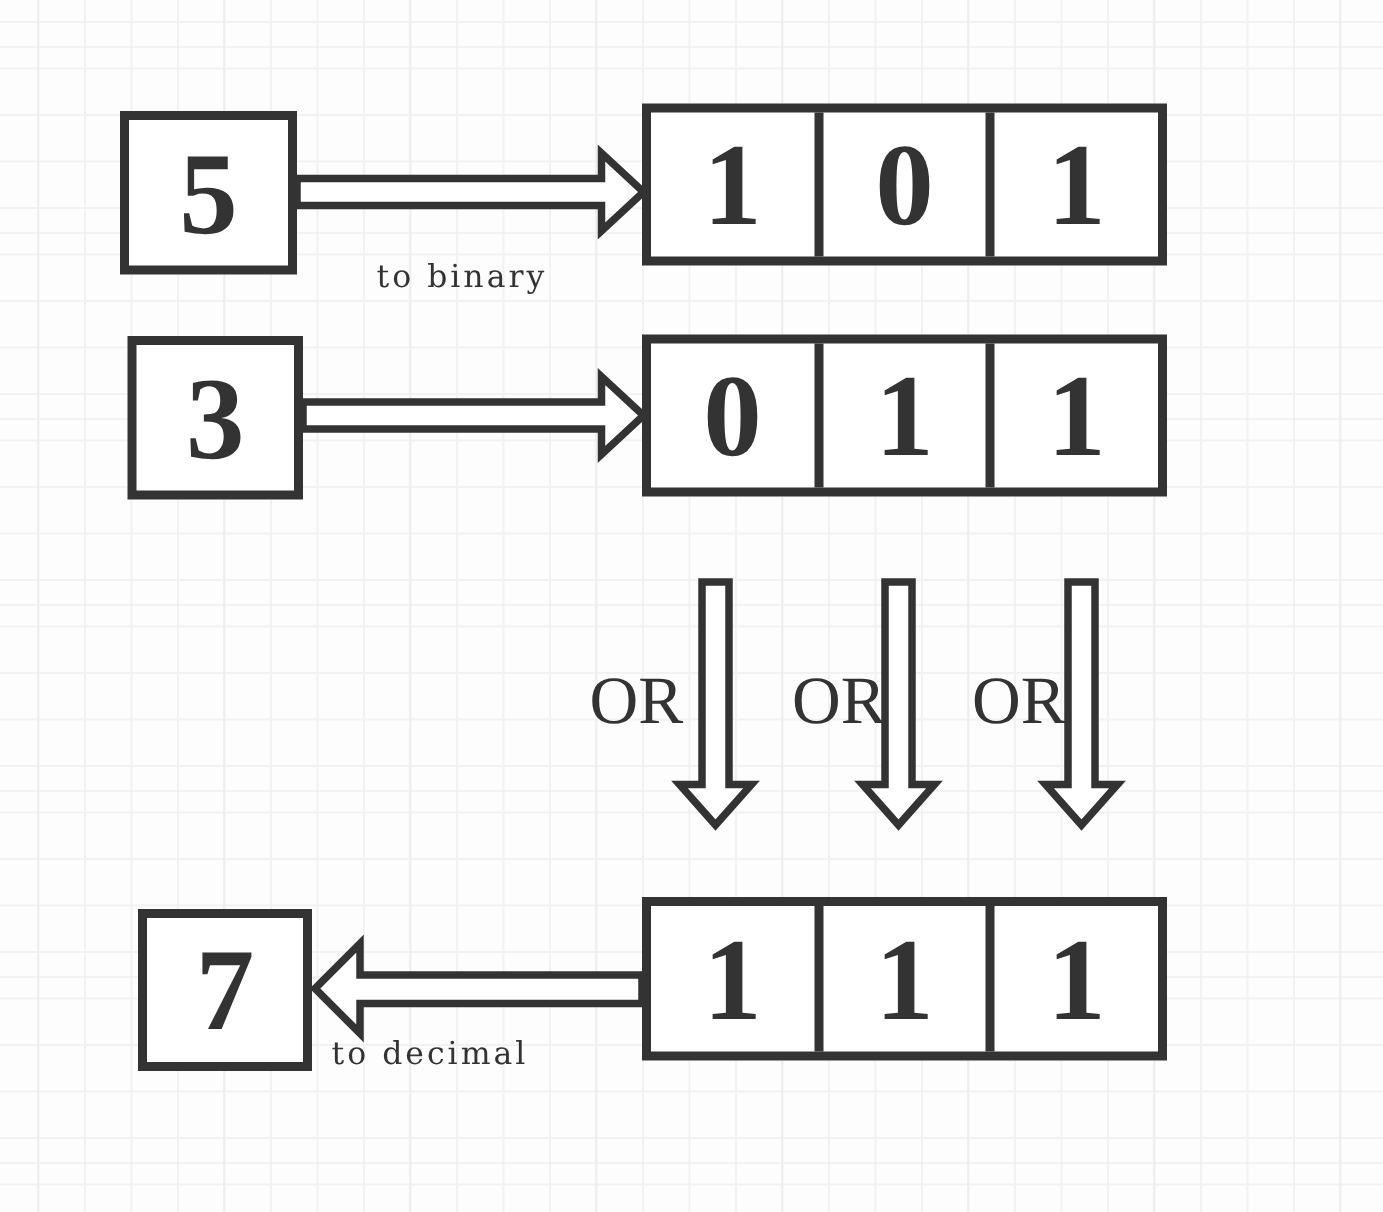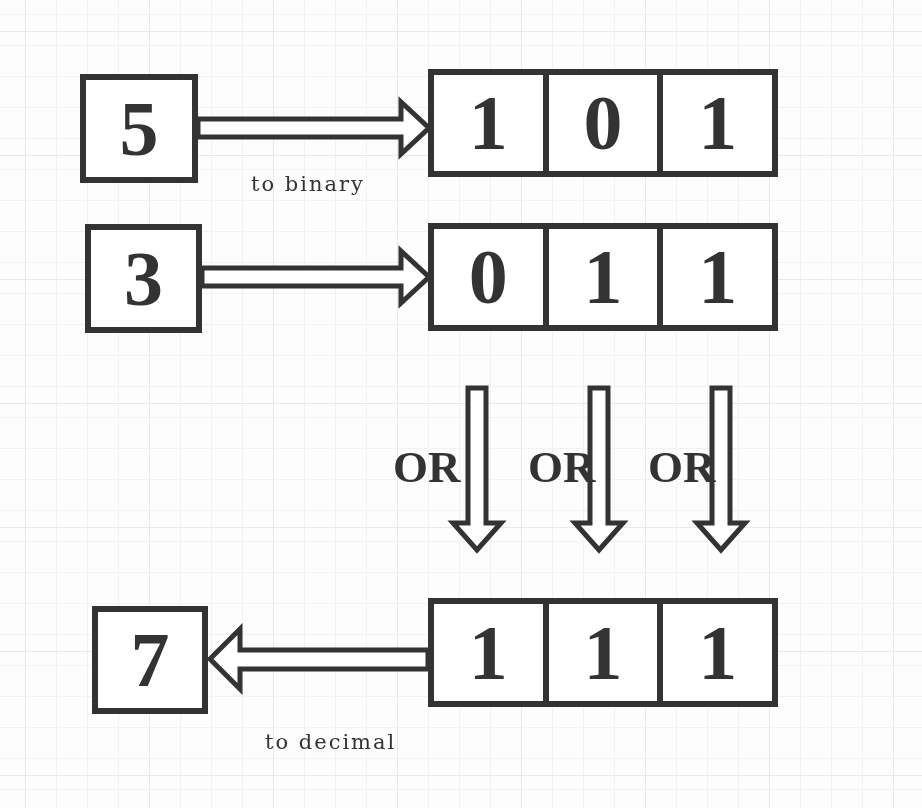--- a/index.html
+++ b/index.html
@@ -63,33 +63,33 @@
   .caption {
     position: absolute;
     font-family: "DejaVu Serif", "Liberation Serif", serif;
     font-size: 21px;
     line-height: 1;
     letter-spacing: 2px;
     white-space: nowrap;
   }
   .or-label {
     position: absolute;
-    font-weight: bold;
+    font-weight: normal;
     font-size: 45px;
     line-height: 1;
     white-space: nowrap;
   }
   .box-5 { left: 80px;  top: 74px;  width: 118px; height: 109px; }
   .box-3 { left: 85px;  top: 224px; width: 117px; height: 109px; }
   .box-7 { left: 92px;  top: 606px; width: 116px; height: 108px; }
   .row-1 { left: 428px; top: 69px;  width: 350px; height: 108px; }
   .row-2 { left: 428px; top: 223px; width: 350px; height: 108px; }
   .row-3 { left: 428px; top: 598px; width: 350px; height: 109px; }
   .caption-binary  { left: 251px; top: 174px; }
-  .caption-decimal { left: 221px; top: 732px; margin-left: 44px; }
+  .caption-decimal { left: 221px; top: 692px; }
   .or-1 { left: 393px; top: 445px; }
   .or-2 { left: 528px; top: 445px; }
   .or-3 { left: 648px; top: 445px; }
 </style>
 </head>
 <body>
 
 <div class="canvas">
 
   <svg class="arrows-layer" width="922" height="808" viewBox="0 0 922 808" xmlns="http://www.w3.org/2000/svg">

